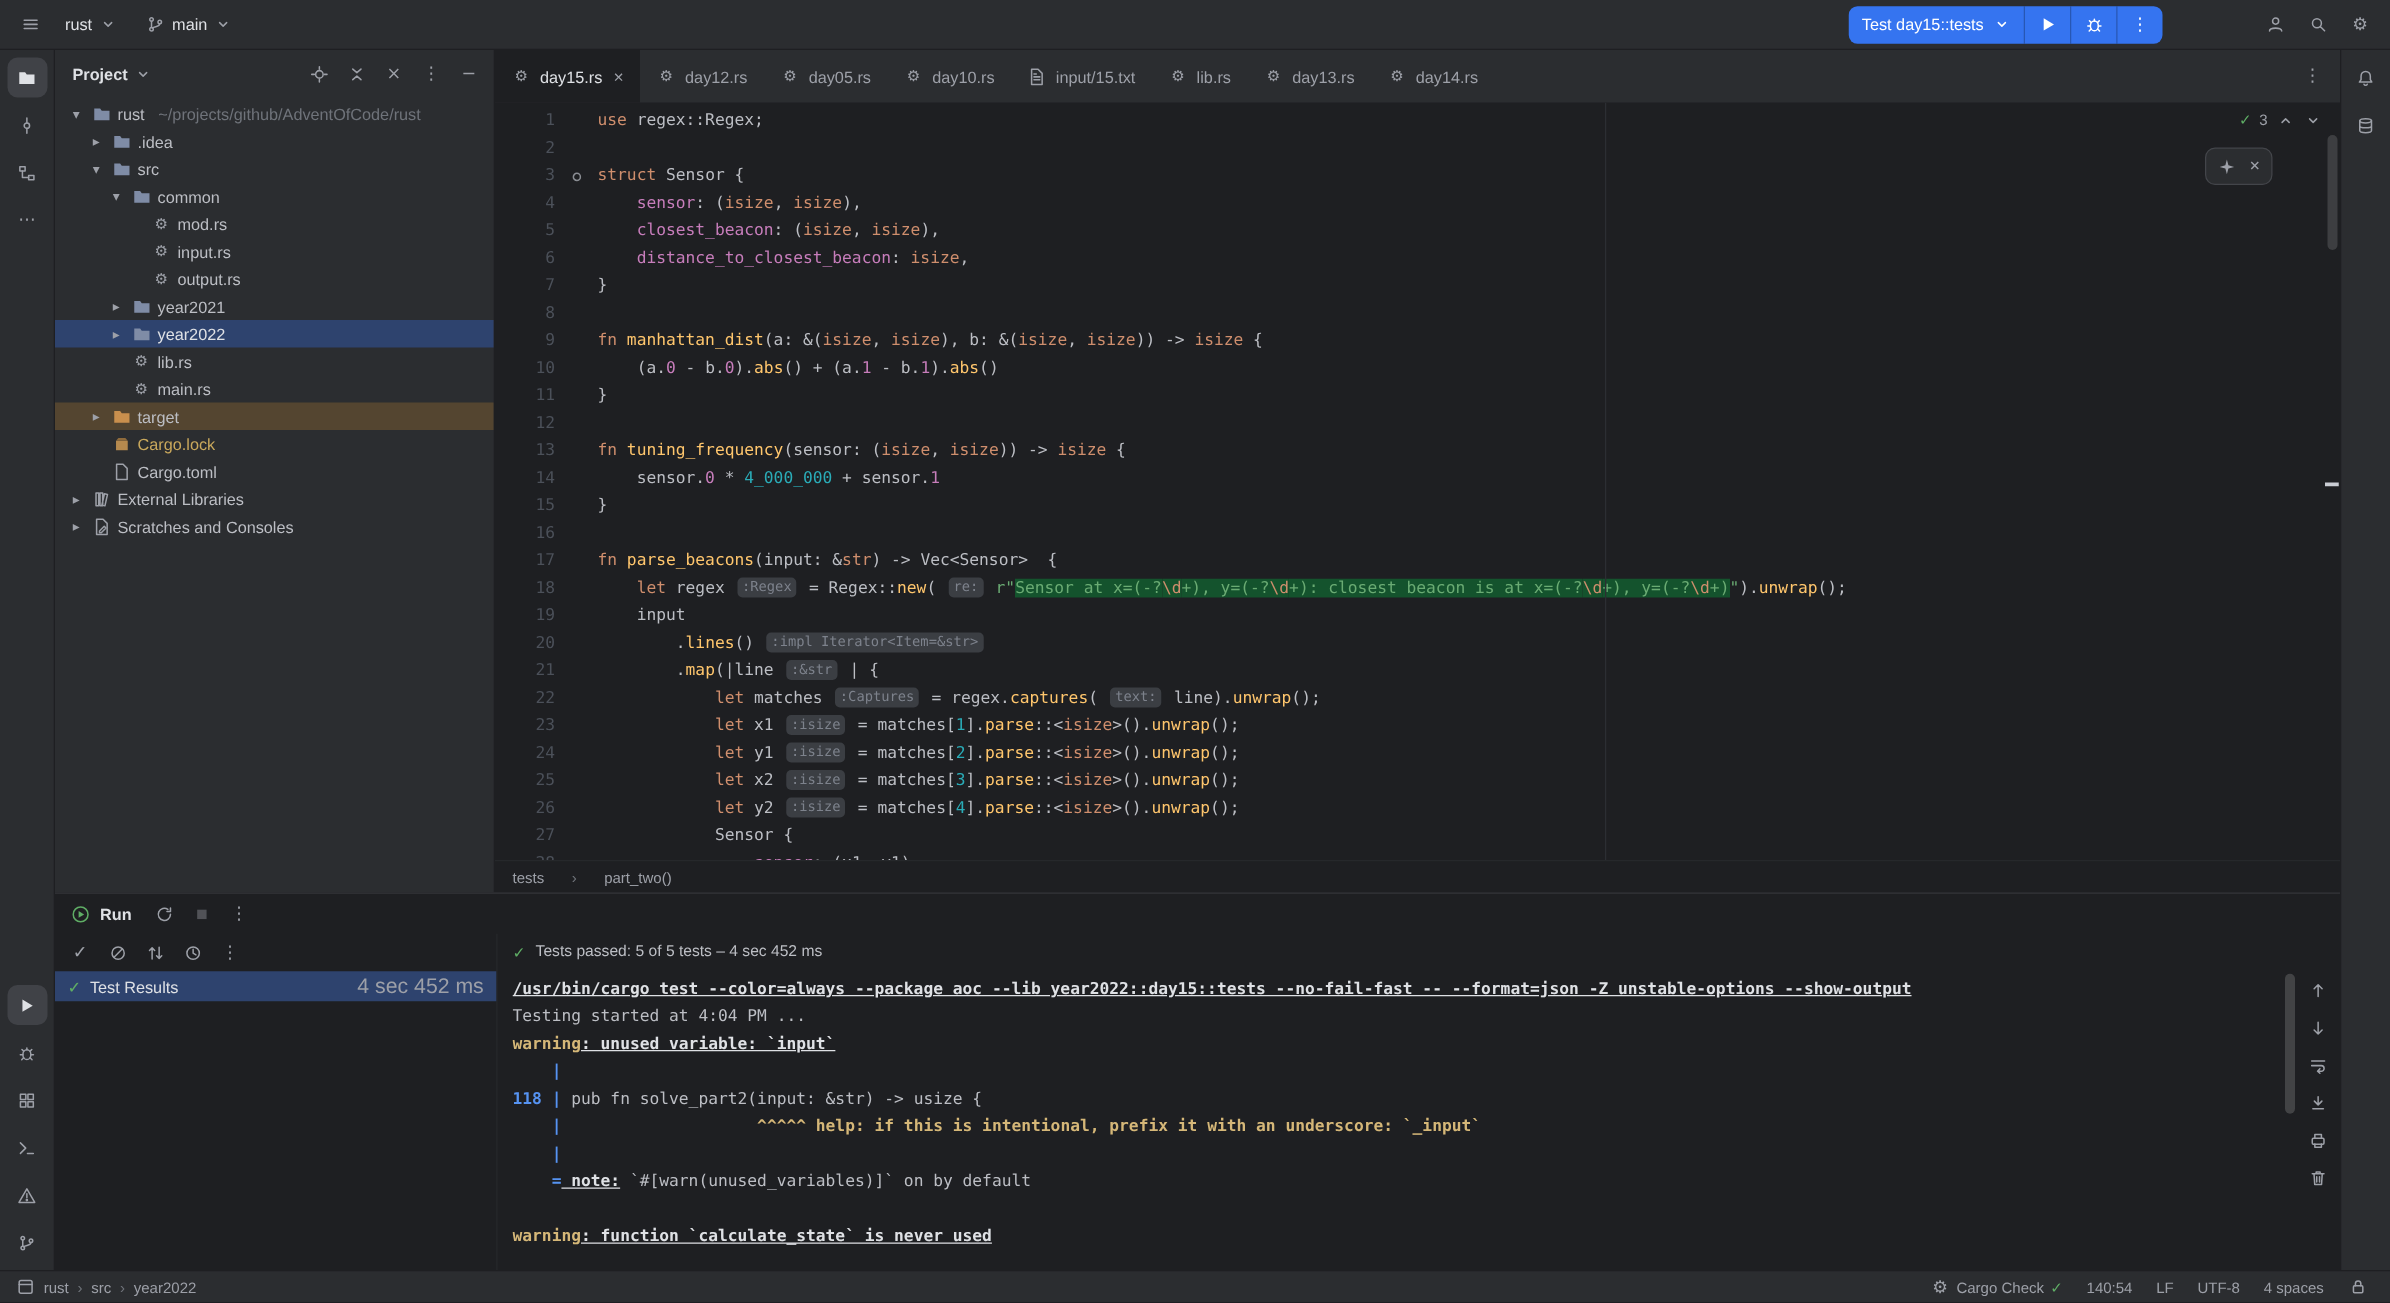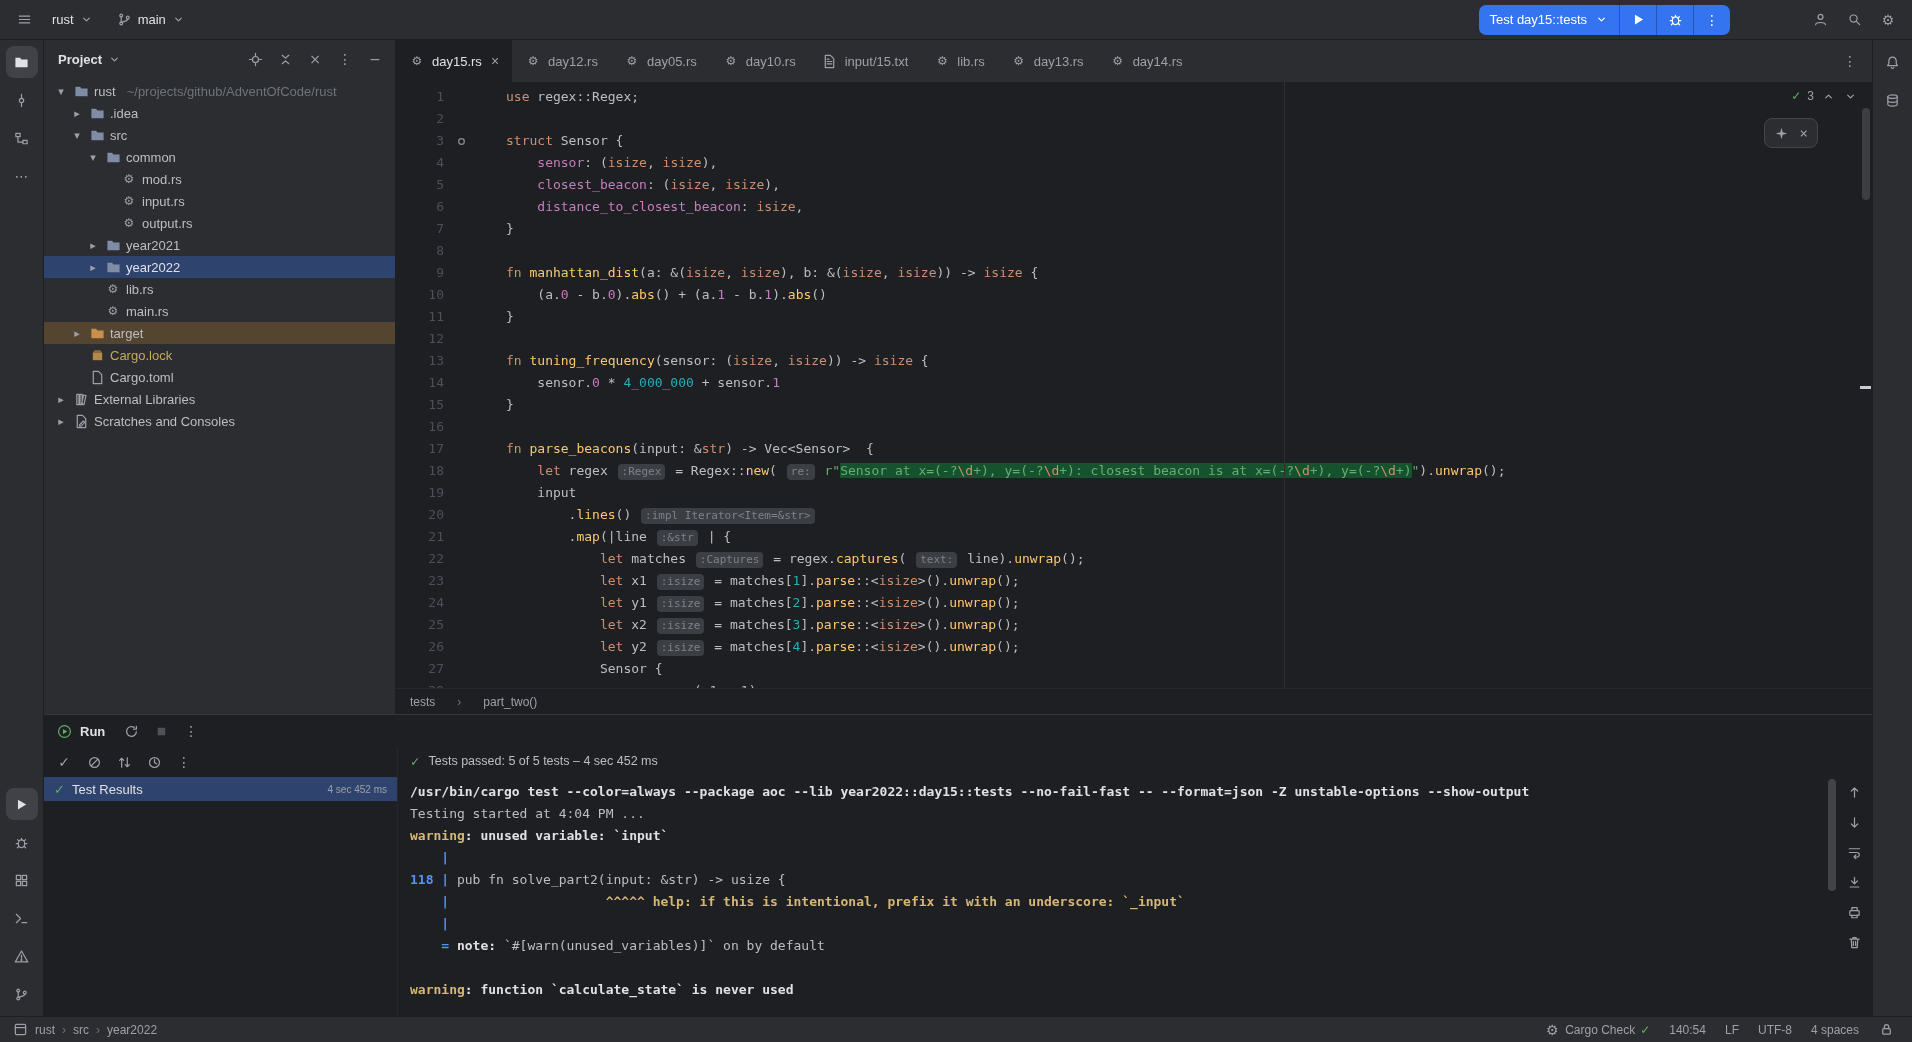--- a/index.html
+++ b/index.html
@@ -54,46 +54,46 @@
   .tab{display:flex;align-items:center;gap:7px;padding:0 13px;color:#9da0a8;cursor:default;}
   .tab.active{background:#1e1f22;color:#dfe1e5;}
   .tab-close{color:#9da0a8;margin-left:2px;font-size:14px;}
   .tab-sp{flex:1;}
   .tabbar-end{display:flex;align-items:center;padding-right:8px;}
   .code-wrap{height:606px;position:relative;overflow:hidden;font-family:"DejaVu Sans Mono",monospace;font-size:13px;padding-top:4px;flex:0 0 auto;}
   .margin-line{position:absolute;top:0;bottom:0;left:888px;width:1px;background:#2c2e33;}
   .code-line{display:flex;height:22px;line-height:22px;white-space:pre;}
   .gut-num{width:48px;text-align:right;color:#4b5059;flex:0 0 auto;}
   .gut-ic{width:34px;display:inline-flex;align-items:center;justify-content:center;color:#8a8d93;flex:0 0 auto;}
-  .code-body{white-space:pre;color:#bcbec4;margin-left:28px;}
+  .code-body{white-space:pre;color:#bcbec4;}
   .ct{color:#bcbec4;} .ck{color:#cf8e6d;} .cf{color:#ffc66d;} .cd{color:#c77dbb;} .cn{color:#2aacb8;} .cs{color:#6aab73;} .ce{color:#cf8e6d;}
   .hl{background:#14532d;}
   .chip{display:inline-block;background:#3b3e43;color:#7d828c;border-radius:4px;padding:0 4px;margin:0 2px;font-size:11px;line-height:16px;vertical-align:middle;}
   .inspect{position:absolute;top:6px;right:14px;display:flex;align-items:center;gap:6px;color:#9da0a8;font-size:12px;font-family:"Liberation Sans",sans-serif;}
   .ai-card{position:absolute;top:36px;right:54px;background:#2b2d30;border:1px solid #43454a;border-radius:8px;padding:6px 9px;display:flex;gap:10px;align-items:center;color:#9da0a8;}
   .ed-scroll{position:absolute;right:2px;top:26px;width:8px;height:92px;background:rgba(255,255,255,.14);border-radius:4px;}
   .ed-mark{position:absolute;right:1px;top:304px;width:11px;height:3px;background:#c9ccd3;}
   .breadcrumbs{height:26px;border-top:1px solid #26282b;display:flex;align-items:center;padding-left:14px;gap:22px;color:#9da0a8;font-size:12px;flex:0 0 auto;}
   .crumb-sep{color:#6f737a;}
   
   .lower{flex:1;display:flex;flex-direction:column;min-height:0;border-top:1px solid #34363a;background:#1e1f22;}
   .rp-header{height:32px;display:flex;align-items:center;padding:0 8px 0 12px;gap:8px;flex:0 0 auto;}
   .rp-title{font-weight:bold;}
   .rp-hicons{display:flex;align-items:center;gap:2px;margin-left:4px;}
   .rp-body{flex:1;display:flex;min-height:0;}
   .rp-left{width:354px;border-right:1px solid #26282b;display:flex;flex-direction:column;flex:0 0 auto;}
   .rp-toolbar{height:30px;display:flex;align-items:center;padding:0 6px;gap:2px;}
   .rp-result-row{height:24px;display:flex;align-items:center;gap:7px;padding:0 10px;background:#2e436e;color:#dfe1e5;}
-  .rp-time{margin-left:auto;color:#9da0a8;font-size:10px;}
+  .rp-time{margin-left:auto;color:#9da0a8;font-size:17px;}
   .rp-console-col{flex:1;display:flex;flex-direction:column;min-width:0;}
   .rp-summary{height:28px;display:flex;align-items:center;gap:8px;padding:0 12px;color:#bcbec4;font-size:12.5px;flex:0 0 auto;}
   .console-wrap{flex:1;position:relative;overflow:hidden;}
   #console{position:absolute;top:0;left:0;right:70px;bottom:0;padding:6px 0 0 12px;font-family:"DejaVu Sans Mono",monospace;font-size:13px;}
   .con-line{height:22px;line-height:22px;white-space:pre;overflow:hidden;}
-  .o-b{color:#dfe1e5;font-weight:bold;}
+  .o-b{color:#dfe1e5;font-weight:bold;text-decoration:underline;}
   .o-p{color:#bcbec4;}
   .o-w{color:#d5b778;font-weight:bold;}
   .o-u{color:#5693f2;font-weight:bold;}
   .o-l{color:#5693f2;text-decoration:underline;}
   .con-scrollbar{position:absolute;right:36px;top:4px;width:8px;height:112px;background:rgba(255,255,255,.16);border-radius:4px;}
   .con-rail{position:absolute;right:2px;top:4px;width:32px;display:flex;flex-direction:column;align-items:center;gap:4px;}
   .con-rail .icon-btn{width:26px;height:26px;}
   
   .statusbar{height:26px;background:#2b2d30;border-top:1px solid #1e1f22;display:flex;align-items:center;padding:0 12px;font-size:12px;color:#9da0a8;gap:7px;flex:0 0 auto;}
   .sb-sp{flex:1;}

